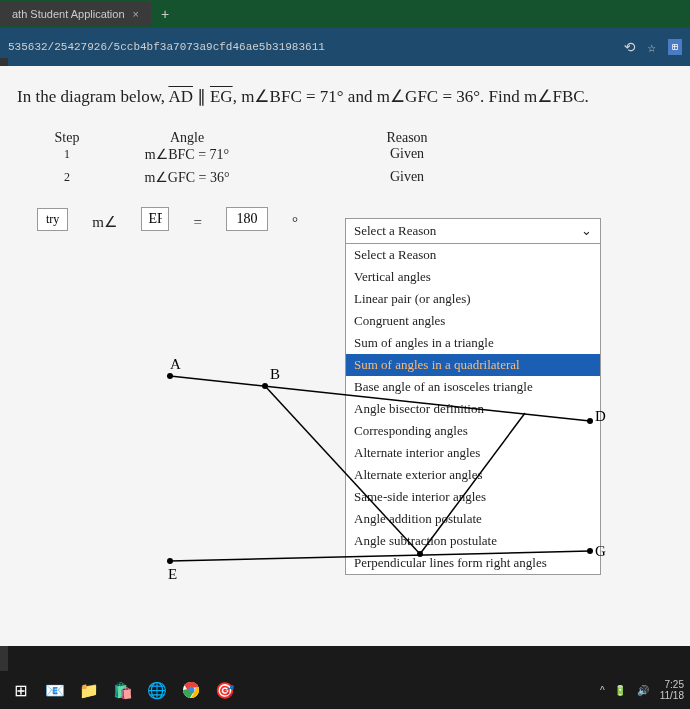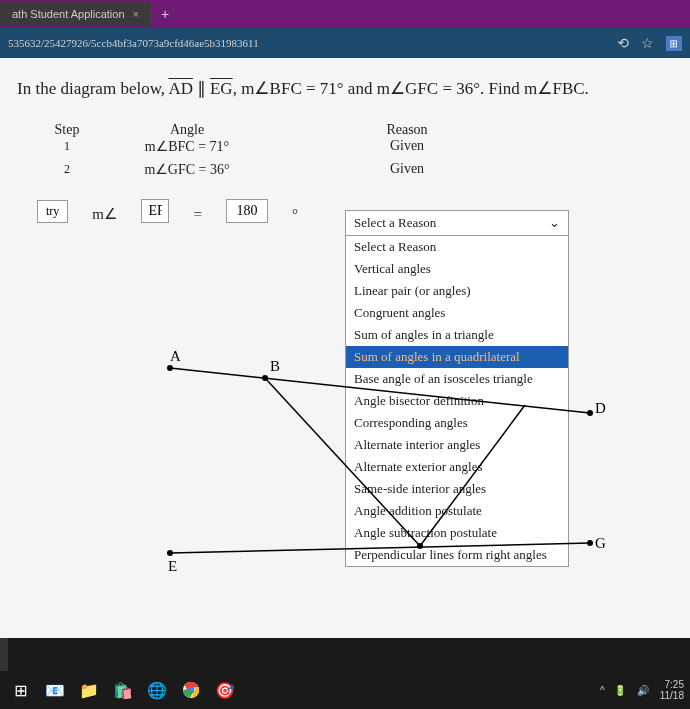--- a/index.html
+++ b/index.html
@@ -1,40 +1,40 @@
 <!DOCTYPE html>
 <html><head>
 <meta charset="utf-8">
 <style>
 *{margin:0;padding:0;box-sizing:border-box}
 body{width:690px;height:709px;background:#1a1a1a;font-family:Georgia,serif;overflow:hidden;position:relative}
-.browser-bar{background:#701a75;height:28px;display:flex;align-items:center;color:#ccc;font-family:Arial,sans-serif;font-size:11px}
+.browser-bar{background:#14532d;height:28px;display:flex;align-items:center;color:#ccc;font-family:Arial,sans-serif;font-size:11px}
 .tab{background:#3a3a3a;padding:6px 12px;display:flex;align-items:center;gap:8px}
 .tab-close{color:#aaa}
 .tab-add{padding:0 10px;color:#ccc;font-size:14px}
-.url-bar{background:#1e4a6d;height:30px;display:flex;align-items:center;padding:0 8px;color:#d0d0d0;font-family:Liberation Serif, serif;font-size:11px;justify-content:space-between}
+.url-bar{background:#1e4a6d;height:38px;display:flex;align-items:center;padding:0 8px;color:#d0d0d0;font-family:Liberation Mono, monospace;font-size:11px;justify-content:space-between}
 .url-icons{display:flex;gap:12px;align-items:center;font-size:14px}
 .content{background:#f5f5f5;padding:18px 17px;height:580px;position:relative;color:#222}
 .problem{font-size:17px;line-height:1.5;margin-bottom:20px}
 .over{text-decoration:overline}
 .table-area{margin-left:20px}
 .hdr{display:flex;font-size:14px}
 .col-step{width:60px;text-align:center}
 .col-angle{width:180px;text-align:center}
 .col-reason{width:260px;text-align:center}
 .row{display:flex;align-items:center;margin-bottom:6px;font-size:14px}
 .row .col-step{font-size:12px}
 .row .col-angle{text-align:center}
 .row .col-reason{text-align:center}
 .try-row{display:flex;align-items:flex-end;gap:24px;margin-top:21px;font-size:15px}
 .btn-try{border:1px solid #999;background:#fff;padding:3px 8px;font-size:12px;font-family:Georgia,serif}
 .inp{border:1px solid #999;background:#fff;padding:3px 6px;font-size:14px;font-family:Georgia,serif;text-align:center}
 .inp-efb{width:28px}
 .inp-180{width:42px}
-.select-wrap{position:absolute;left:345px;top:152px;width:224px}
+.select-wrap{position:absolute;left:345px;top:152px;width:256px}
 .select-head{border:1px solid #999;background:#fff;padding:4px 8px;font-size:13px;display:flex;justify-content:space-between;align-items:center}
 .select-list{border:1px solid #999;border-top:none;background:#fff;font-size:13px}
 .opt{padding:3px 8px;cursor:default}
 .opt.sel{background:#1a5fb4;color:#fdba74}
 .diagram{position:absolute;left:130px;top:255px;width:480px;height:280px}
 .taskbar{position:absolute;bottom:0;left:0;right:0;height:38px;background:#1a1a1a;display:flex;align-items:center;justify-content:space-between;padding:0 6px;font-family:Arial,sans-serif}
 .task-left{display:flex;gap:4px;align-items:center}
 .task-icon{width:30px;height:30px;display:flex;align-items:center;justify-content:center;font-size:16px}
 .task-right{display:flex;align-items:center;gap:10px;color:#ccc;font-size:10px}
 .time-block{text-align:right;line-height:1.1}

